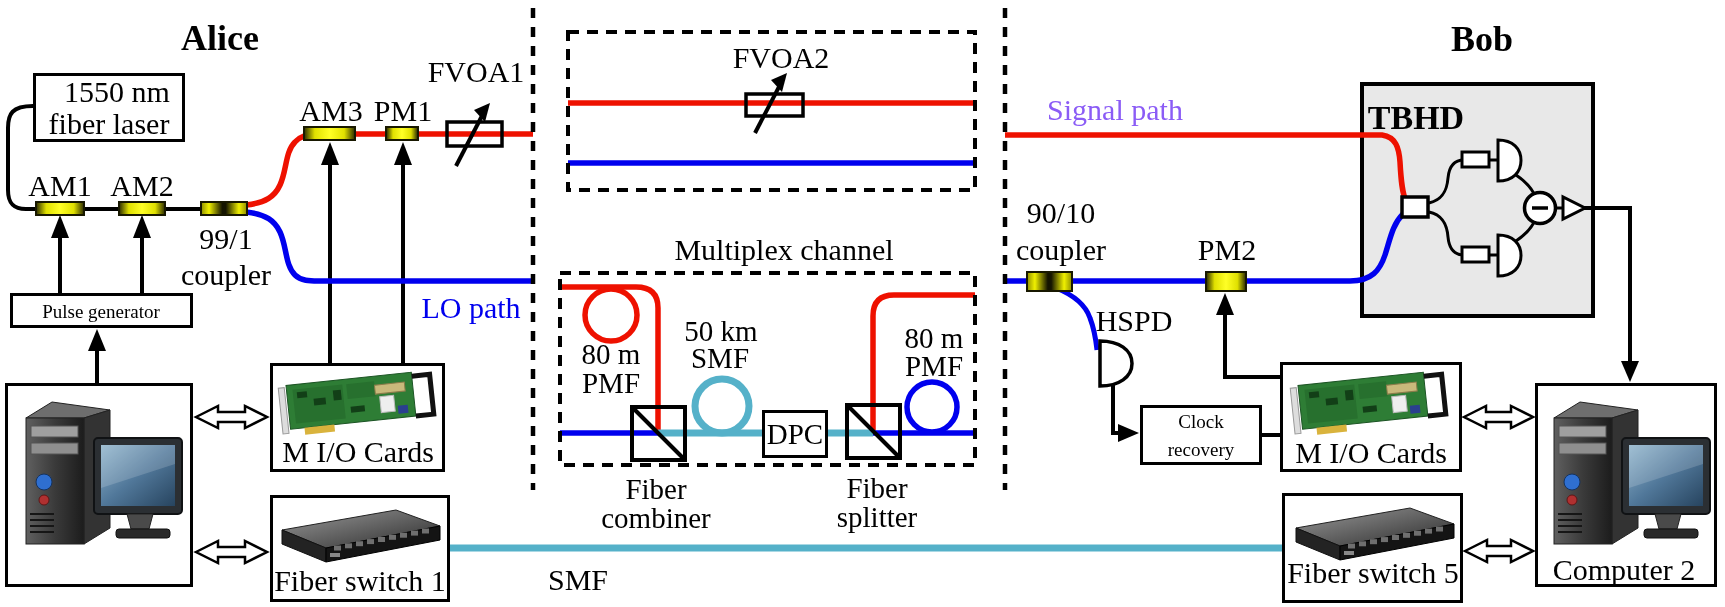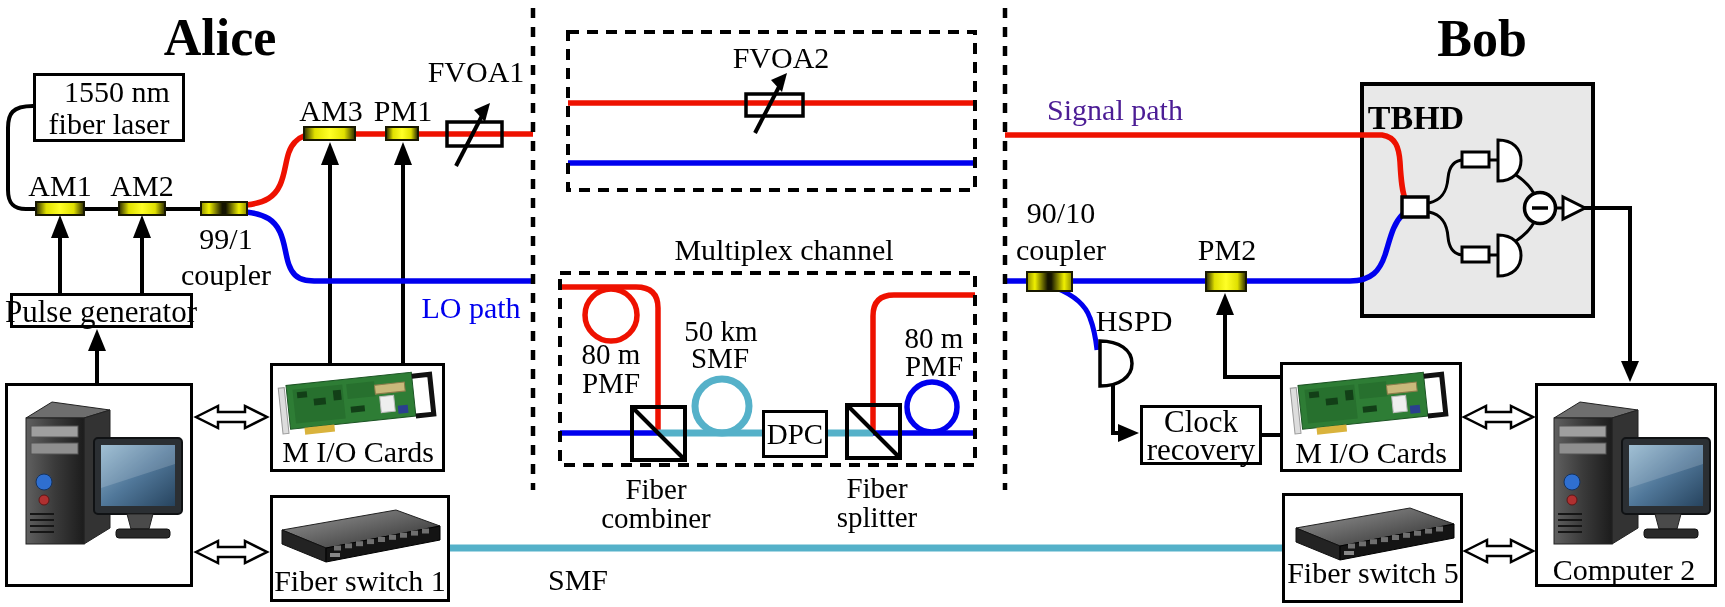--- a/index.html
+++ b/index.html
@@ -7,24 +7,24 @@
   .stage{position:relative;width:1725px;height:607px;background:#ffffff;
          font-family:"Liberation Serif",serif;color:#000;overflow:hidden}
   .box{position:absolute;border:3px solid #000;background:#fff;z-index:10}
   .graybox{background:#e8e8e8}
   svg.layer{position:absolute;left:0;top:0;z-index:30;pointer-events:none}
   .blk{position:absolute;z-index:40;border:2px solid #181800}
   .mod{background:linear-gradient(90deg,#3c3c00 0%,#e0e000 20%,#ffff26 50%,#e0e000 80%,#3c3c00 100%)}
   .cpl{background:linear-gradient(90deg,#9a9a00 0%,#f0f000 16%,#141400 46%,#141400 54%,#f0f000 84%,#9a9a00 100%)}
   .lbl{position:absolute;z-index:50;transform:translate(-50%,-50%);font-size:30px;line-height:1;white-space:nowrap}
   .s29{font-size:29px}
-  .s27{font-size:31px}
-  .b40{font-size:52px;font-weight:bold}
+  .s27{font-size:19px}
+  .b40{font-size:36px;font-weight:bold}
   .b34{font-size:34px;font-weight:bold}
-  .redtxt{color:#4c1d95}
+  .redtxt{color:#8b5cf6}
   .bluetxt{color:#0000ee}
   .devsvg{position:absolute;z-index:12}
 </style>
 </head>
 <body>
 
 <div class="stage">
 
   <div class="box" style="left:33px;top:73px;width:152px;height:69px"></div>
   <div class="box" style="left:10px;top:293px;width:183px;height:35px"></div>

